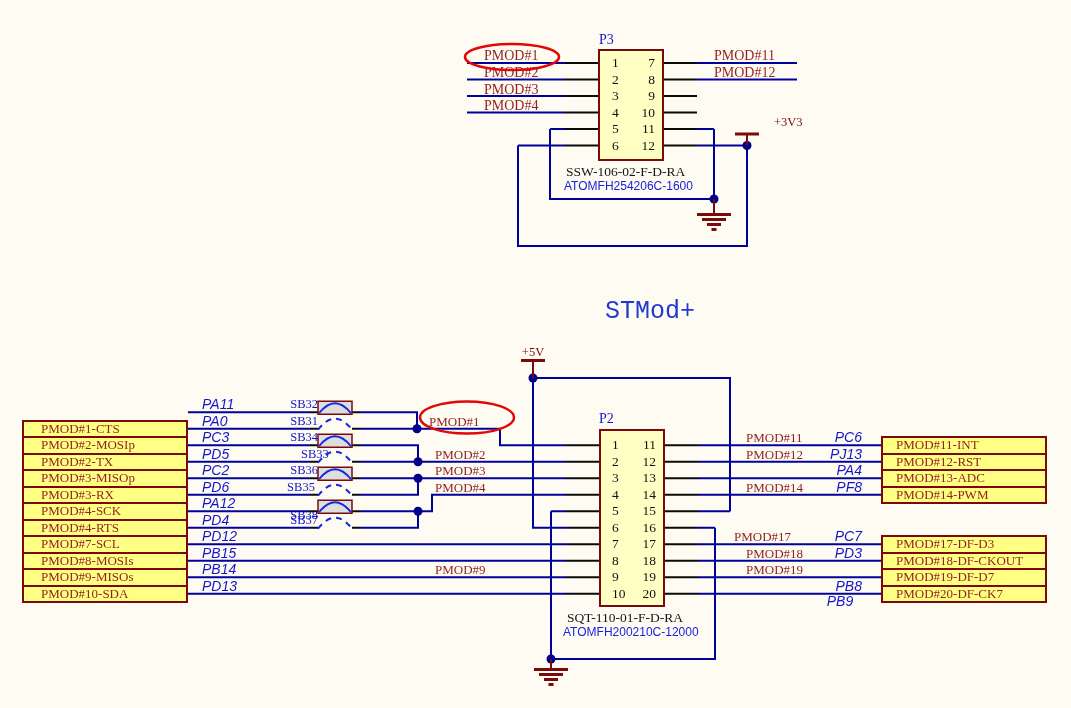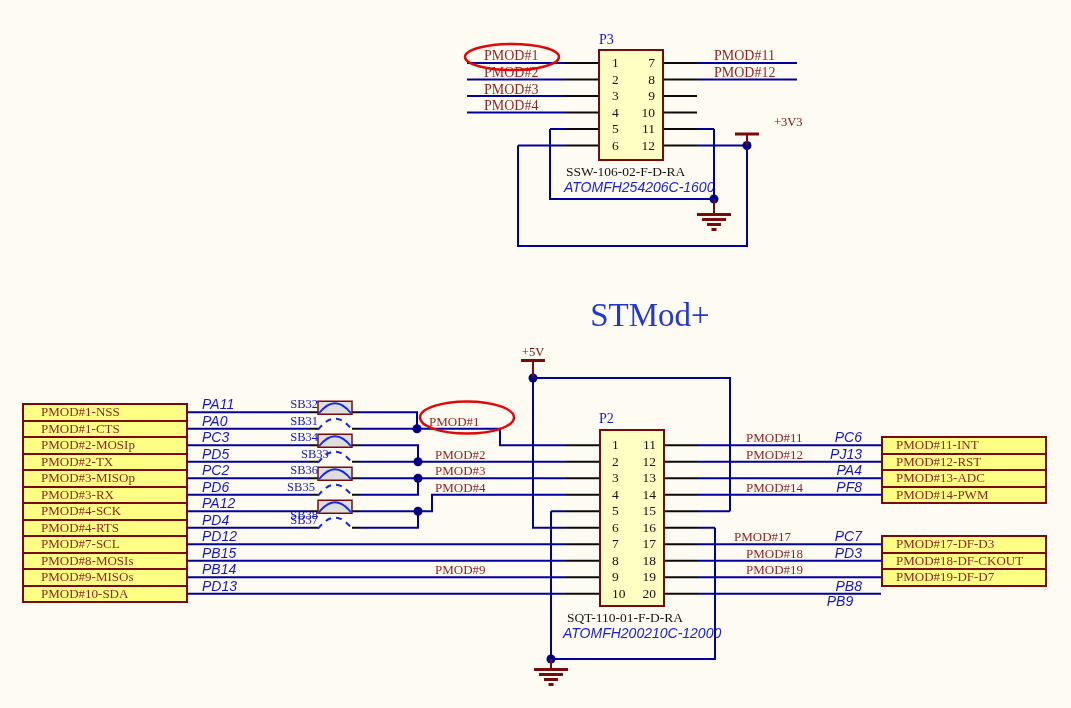--- a/index.html
+++ b/index.html
@@ -18,37 +18,34 @@
   .pinL{left:612px;width:22px;text-align:left;}
   .pinR{width:30px;text-align:right;}
   .des{position:absolute;font-size:14px;color:#1414CC;}
   .lbl{position:absolute;font-size:13px;color:#8F1F1F;white-space:nowrap;}
   .lbl14{position:absolute;font-size:14px;color:#8F1F1F;white-space:nowrap;}
   .net{position:absolute;font-family:"Liberation Sans",sans-serif;font-style:italic;
        font-size:14px;color:#1414CC;white-space:nowrap;}
   .sb{position:absolute;font-size:12.5px;color:#1414CC;white-space:nowrap;}
   .pwr{position:absolute;font-size:12.5px;color:#7A0A0A;white-space:nowrap;}
   .part{position:absolute;font-size:13.5px;color:#141414;white-space:nowrap;}
-  .code{position:absolute;font-family:"Liberation Sans",sans-serif;font-style:italic;
-        font-size:14px;color:#1822DC;white-space:nowrap;}
-  .title{position:absolute;font-family:Liberation Serif, serif;font-size:33px;
+  .code{position:absolute;font-family:"Liberation Sans",sans-serif;
+        font-size:12px;color:#1822DC;white-space:nowrap;}
+  .title{position:absolute;font-family:Liberation Mono, monospace;font-size:25px;
          color:#2038D4;text-align:center;}
 </style>
 </head>
 <body>
 
 <div id="canvas">
 
   <div class="boxlayer">
     <div class="connector" style="left:598px;top:49px;width:66px;height:112px;"></div>
     <div class="connector" style="left:599px;top:429px;width:66px;height:178px;"></div>
 
-    <div class="port pl" style="top:403px">
-        <span>PMOD#1-NSS</span>
-      </div>
     <div class="port pl" style="top:419.5px">
         <span>PMOD#1-CTS</span>
       </div>
     <div class="port pl" style="top:436px">
         <span>PMOD#2-MOSIp</span>
       </div>
     <div class="port pl" style="top:452.5px">
         <span>PMOD#2-TX</span>
       </div>
     <div class="port pl" style="top:469px">
@@ -90,20 +87,23 @@
       </div>
 
     <div class="port pr" style="top:535px">
         <span>PMOD#17-DF-D3</span>
       </div>
     <div class="port pr" style="top:551.5px">
         <span>PMOD#18-DF-CKOUT</span>
       </div>
     <div class="port pr" style="top:568px">
         <span>PMOD#19-DF-D7</span>
+      </div>
+    <div class="port pr" style="top:584.5px">
+        <span>PMOD#20-DF-CK7</span>
       </div>
   </div>
 
   <div class="txtlayer">
 
     <div class="des" style="left:599px;top:32px;">P3</div>
     <div class="pin pinL" style="top:55px;">1</div>
     <div class="pin pinL" style="top:71.5px;">2</div>
     <div class="pin pinL" style="top:88px;">3</div>
     <div class="pin pinL" style="top:104.5px;">4</div>

